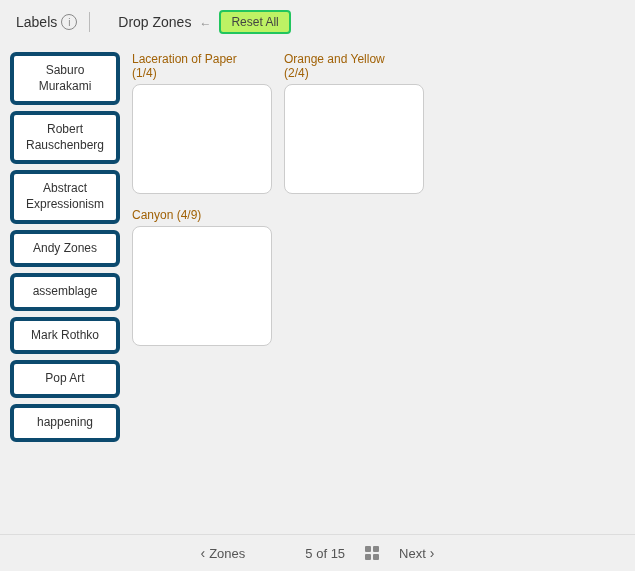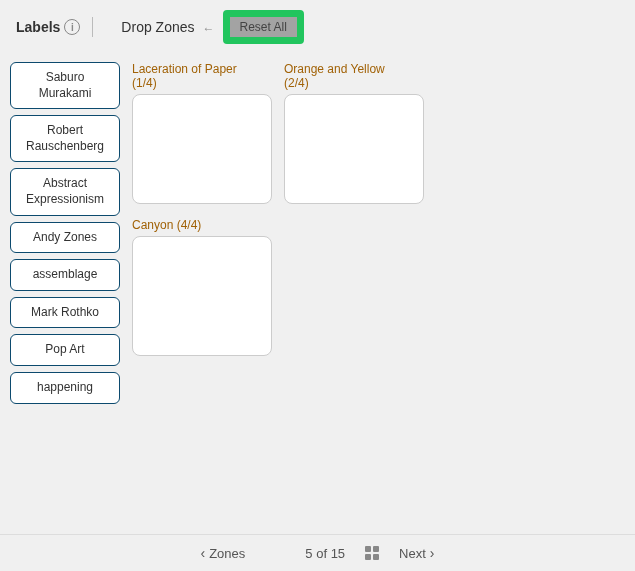--- a/index.html
+++ b/index.html
@@ -20,21 +20,21 @@
       padding: 10px 16px;
       background: #f0f0f0;
       gap: 12px;
       flex-shrink: 0;
     }
     .header-labels {
       display: flex;
       align-items: center;
       gap: 4px;
       font-size: 14px;
-      font-weight: 700;
+      font-weight: 400;
       color: #333;
       justify-content: flex-end;
     }
     .info-icon {
       width: 16px;
       height: 16px;
       border-radius: 50%;
       border: 1.5px solid #888;
       display: inline-flex;
       align-items: center;
@@ -57,22 +57,22 @@
     .drop-zones-title {
       font-size: 14px;
       font-weight: 500;
       color: #333;
     }
     .arrow-icon {
       font-size: 12px;
       color: #888;
     }
     .reset-btn {
-      border: 7px solid #22c55e;
-      background: #a3a3a3;
+      border: 2px solid #22c55e;
+      background: #bef264;
       border-radius: 4px;
       padding: 3px 10px;
       font-size: 12px;
       color: #444;
       cursor: pointer;
     }
 
     
     .main-content {
       display: flex;
@@ -85,21 +85,21 @@
     
     .labels-sidebar {
       display: flex;
       flex-direction: column;
       gap: 6px;
       width: 110px;
       flex-shrink: 0;
     }
     .label-chip {
       background: #fff;
-      border: 1px solid #0c4a6e;
+      border: 4px solid #0c4a6e;
       border-radius: 6px;
       padding: 7px 10px;
       font-size: 12px;
       color: #333;
       text-align: center;
       cursor: grab;
       line-height: 1.3;
     }
 
     
@@ -214,21 +214,21 @@
         <div class="drop-zone-box"></div>
       </div>
       <div class="drop-zone-item">
         <span class="drop-zone-label">Orange and Yellow<br>(2/4)</span>
         <div class="drop-zone-box"></div>
       </div>
     </div>
 
     <div class="drop-row">
       <div class="drop-zone-item">
-        <span class="drop-zone-label">Canyon (4/4)</span>
+        <span class="drop-zone-label">Canyon (4/9)</span>
         <div class="drop-zone-box" style="height:120px;"></div>
       </div>
     </div>
   </div>
 
 </div>
 
 <div class="footer">
   <button class="footer-nav-btn">
     <span class="chevron">‹</span>

